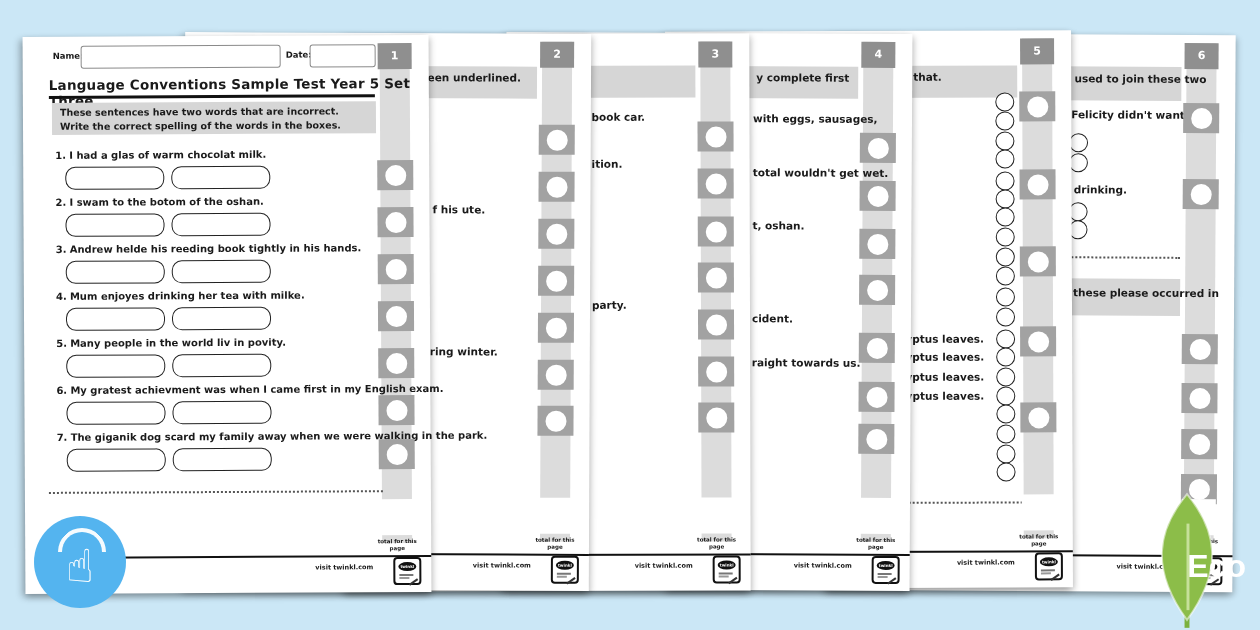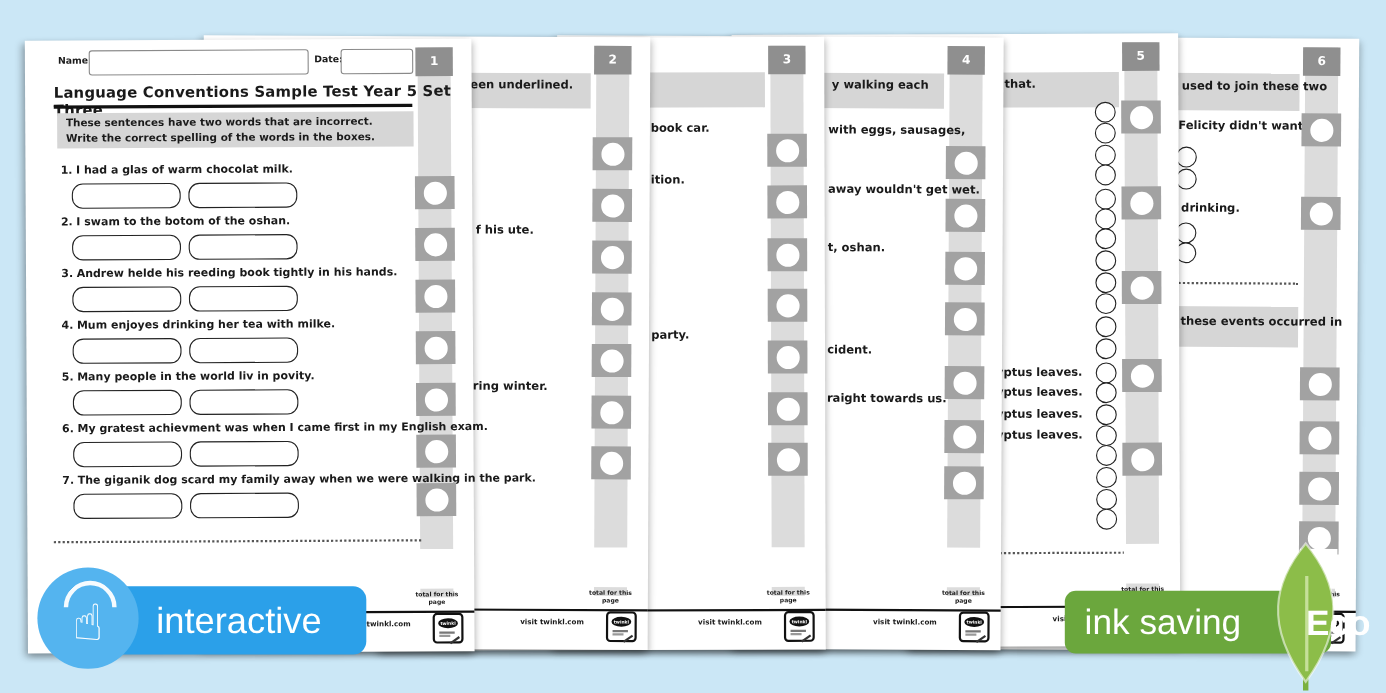--- a/index.html
+++ b/index.html
@@ -73,21 +73,21 @@
       <div class="frag" style="left:219px;top:6px;">used to join these two</div>
     </div>
     <div class="frag" style="left:242px;top:74px;">Felicity didn't want</div>
     <div class="opt" style="left:240px;top:99px;"></div>
     <div class="opt" style="left:240px;top:119px;"></div>
     <div class="frag" style="left:245px;top:149px;">drinking.</div>
     <div class="opt" style="left:240px;top:168px;"></div>
     <div class="opt" style="left:240px;top:186px;"></div>
     <div class="dots" style="left:240px;top:222px;width:112px;"></div>
     <div class="gbox" style="left:26px;top:244px;width:326px;height:37px;">
-      <div class="frag" style="left:219px;top:8px;">these events occurred in</div>
+      <div class="frag" style="left:219px;top:8px;">these please occurred in</div>
     </div>
     <div class="sq" style="top:68px;"></div>
     <div class="sq" style="top:144px;"></div>
     <div class="sq" style="top:299px;"></div>
     <div class="sq" style="top:348px;"></div>
     <div class="sq" style="top:394px;"></div>
     <div class="sq" style="top:439px;"></div>
     <div class="tbox"></div>
     <div class="tcap">total for this page</div>
     <div class="frule"></div>
@@ -145,24 +145,24 @@
         <div class="l1"></div>
         <div class="l2"></div>
         <div class="pencil"></div>
     </div>
   </div>
 
   <div class="page" style="left:505px;top:33px;z-index:30;transform:rotate(.3deg);">
     <div class="strip"></div>
     <div class="tab">4</div>
     <div class="gbox" style="left:26px;top:33px;width:326px;height:32px;">
-      <div class="frag" style="left:224px;top:5px;">y walking each</div>
+      <div class="frag" style="left:224px;top:5px;">y complete first</div>
     </div>
     <div class="frag" style="left:247px;top:79px;">with eggs, sausages,</div>
-    <div class="frag" style="left:247px;top:133px;">away wouldn't get wet.</div>
+    <div class="frag" style="left:247px;top:133px;">total wouldn't get wet.</div>
     <div class="frag" style="left:247px;top:186px;">t, oshan.</div>
     <div class="frag" style="left:247px;top:279px;">cident.</div>
     <div class="frag" style="left:247px;top:323px;">raight towards us.</div>
     <div class="sq" style="top:99px;"></div>
     <div class="sq" style="top:147px;"></div>
     <div class="sq" style="top:195px;"></div>
     <div class="sq" style="top:241px;"></div>
     <div class="sq" style="top:299px;"></div>
     <div class="sq" style="top:348px;"></div>
     <div class="sq" style="top:390px;"></div>
@@ -297,31 +297,25 @@
     <div class="frule"></div>
     <div class="visit">visit twinkl.com</div>
     <div class="logo">
       <div class="blob">twinkl</div>
         <div class="l1"></div>
         <div class="l2"></div>
         <div class="pencil"></div>
     </div>
   </div>
 
-  <div class="badge-int">
-    <div class="txt">interactive</div>
-  </div>
   <div class="int-circle">
     <div class="int-ring"></div>
     <div class="int-hand">☝</div>
   </div>
 
-  <div class="badge-eco">
-    <div class="txt">ink saving</div>
-  </div>
   <svg class="eco-leaf" viewBox="0 0 120 140">
     <line x1="60" y1="110" x2="60" y2="140" stroke="#7bb13e" stroke-width="5"></line>
     <path d="M60,4 C90,40 98,80 60,132 C22,80 30,40 60,4 Z" fill="#8cbd49" stroke="rgba(255,255,255,0.55)" stroke-width="2"></path>
     <line x1="61" y1="34" x2="61" y2="122" stroke="#c6e09a" stroke-width="3"></line>
   </svg>
   <div class="eco-txt">Eco</div>
 
 </div>
 
 </body></html>

